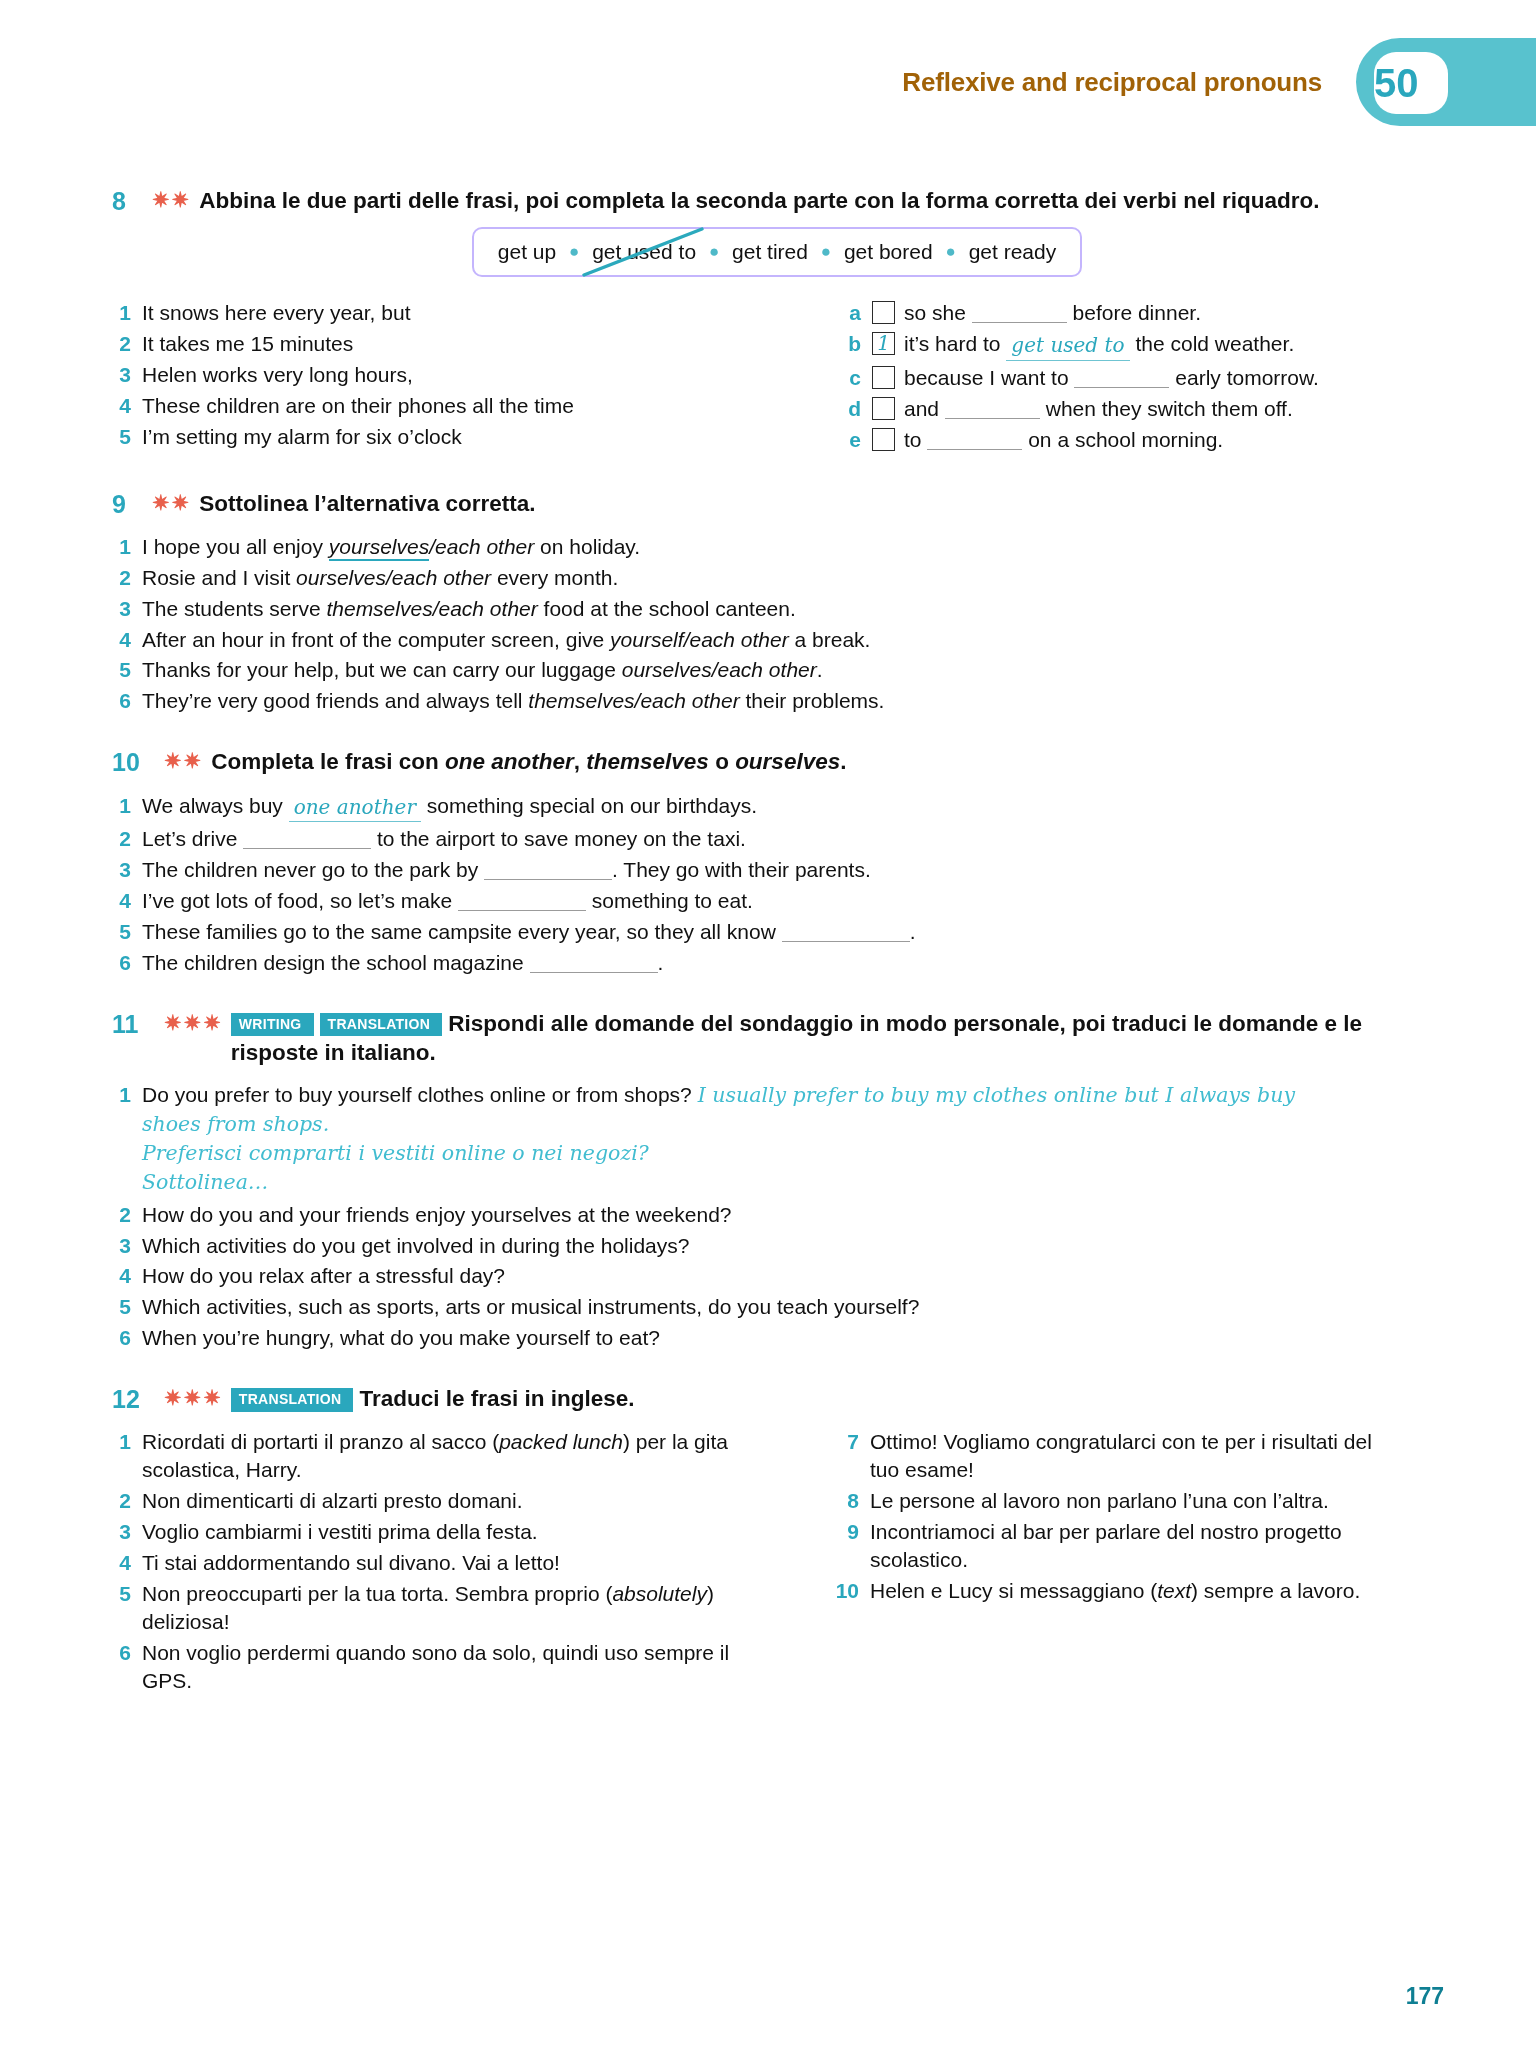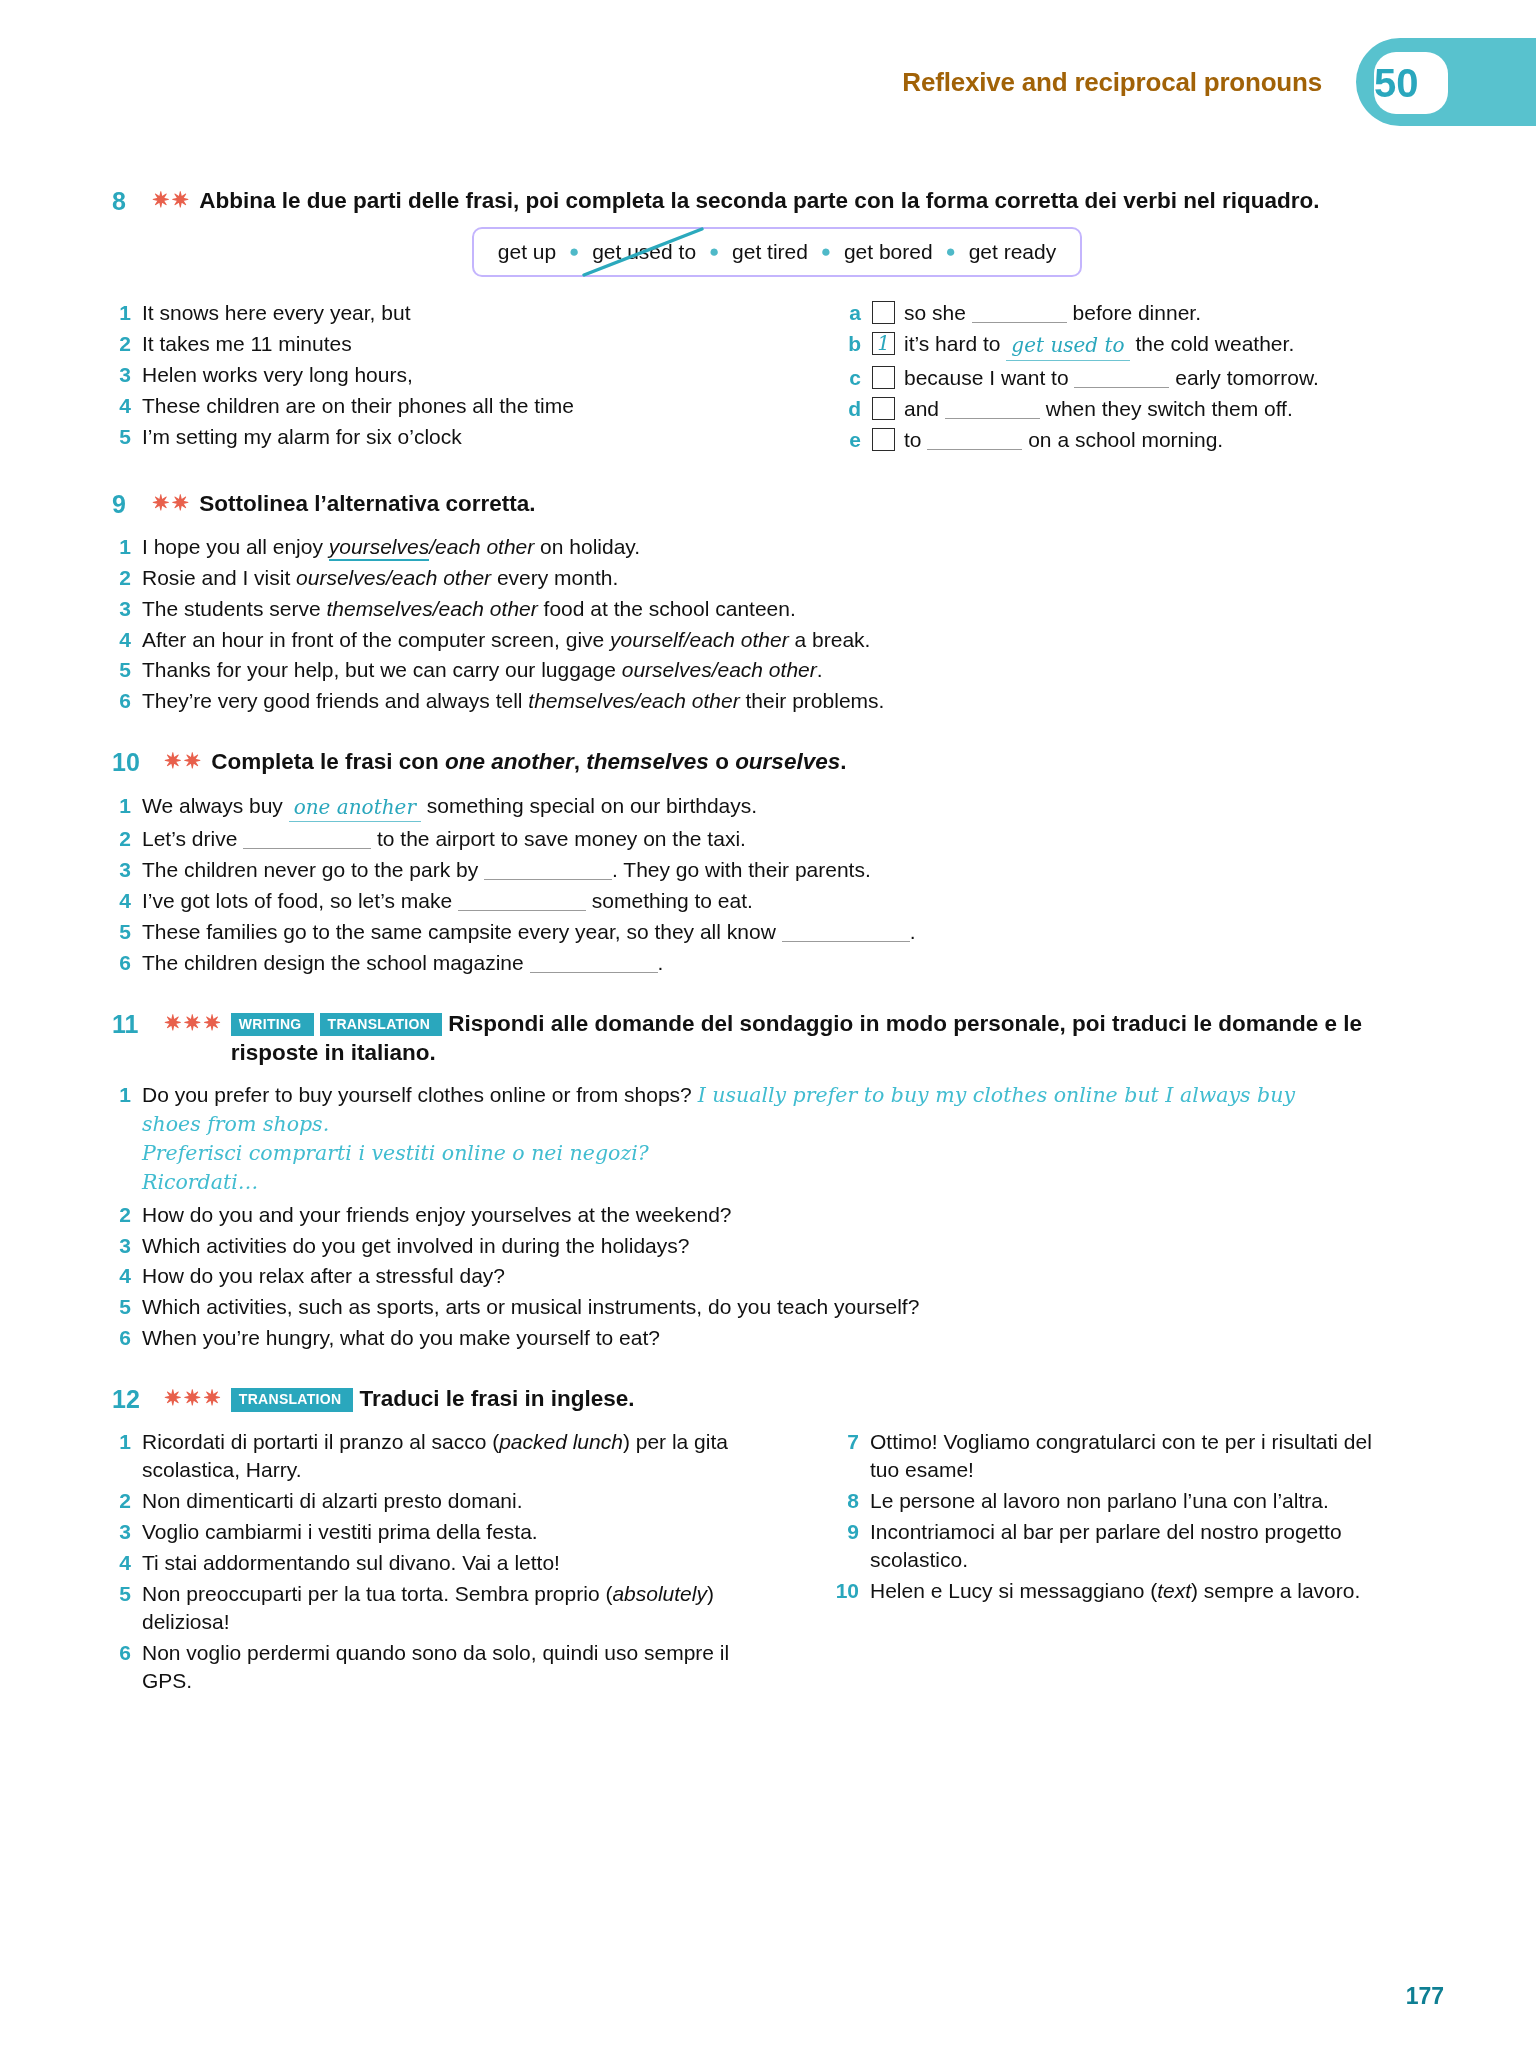--- a/index.html
+++ b/index.html
@@ -227,21 +227,21 @@
     </div>
 
     <div class="cols2" style="margin-top:22px;">
       <div class="col" style="width:600px;">
         <div class="item">
           <span class="item-num">1</span>
           <span class="item-txt">It snows here every year, but</span>
         </div>
         <div class="item">
           <span class="item-num">2</span>
-          <span class="item-txt">It takes me 11 minutes</span>
+          <span class="item-txt">It takes me 15 minutes</span>
         </div>
         <div class="item">
           <span class="item-num">3</span>
           <span class="item-txt">Helen works very long hours,</span>
         </div>
         <div class="item">
           <span class="item-num">4</span>
           <span class="item-txt">These children are on their phones all the time</span>
         </div>
         <div class="item">
@@ -359,21 +359,21 @@
       <span class="stars">✷✷✷</span>
       <span class="ex-instr"><span class="tag">WRITING</span><span class="tag">TRANSLATION</span><span>Rispondi alle domande del sondaggio in modo personale, poi traduci le domande e le risposte in italiano.</span></span>
     </div>
     <div style="margin-top:13px;">
       <div class="item" style="align-items:flex-start;">
         <span class="item-num">1</span>
         <span class="item-txt" style="width:1180px;">
           <span>Do you prefer to buy yourself clothes online or from shops?</span>
           <span class="hw-text">I usually prefer to buy my clothes online but I always buy shoes from shops.</span><br>
           <span class="hw-text">Preferisci comprarti i vestiti online o nei negozi?</span><br>
-          <span class="hw-text">Ricordati…</span>
+          <span class="hw-text">Sottolinea…</span>
         </span>
       </div>
       <div class="item">
         <span class="item-num">2</span>
         <span class="item-txt">How do you and your friends enjoy yourselves at the weekend?</span>
       </div>
       <div class="item">
         <span class="item-num">3</span>
         <span class="item-txt">Which activities do you get involved in during the holidays?</span>
       </div>

